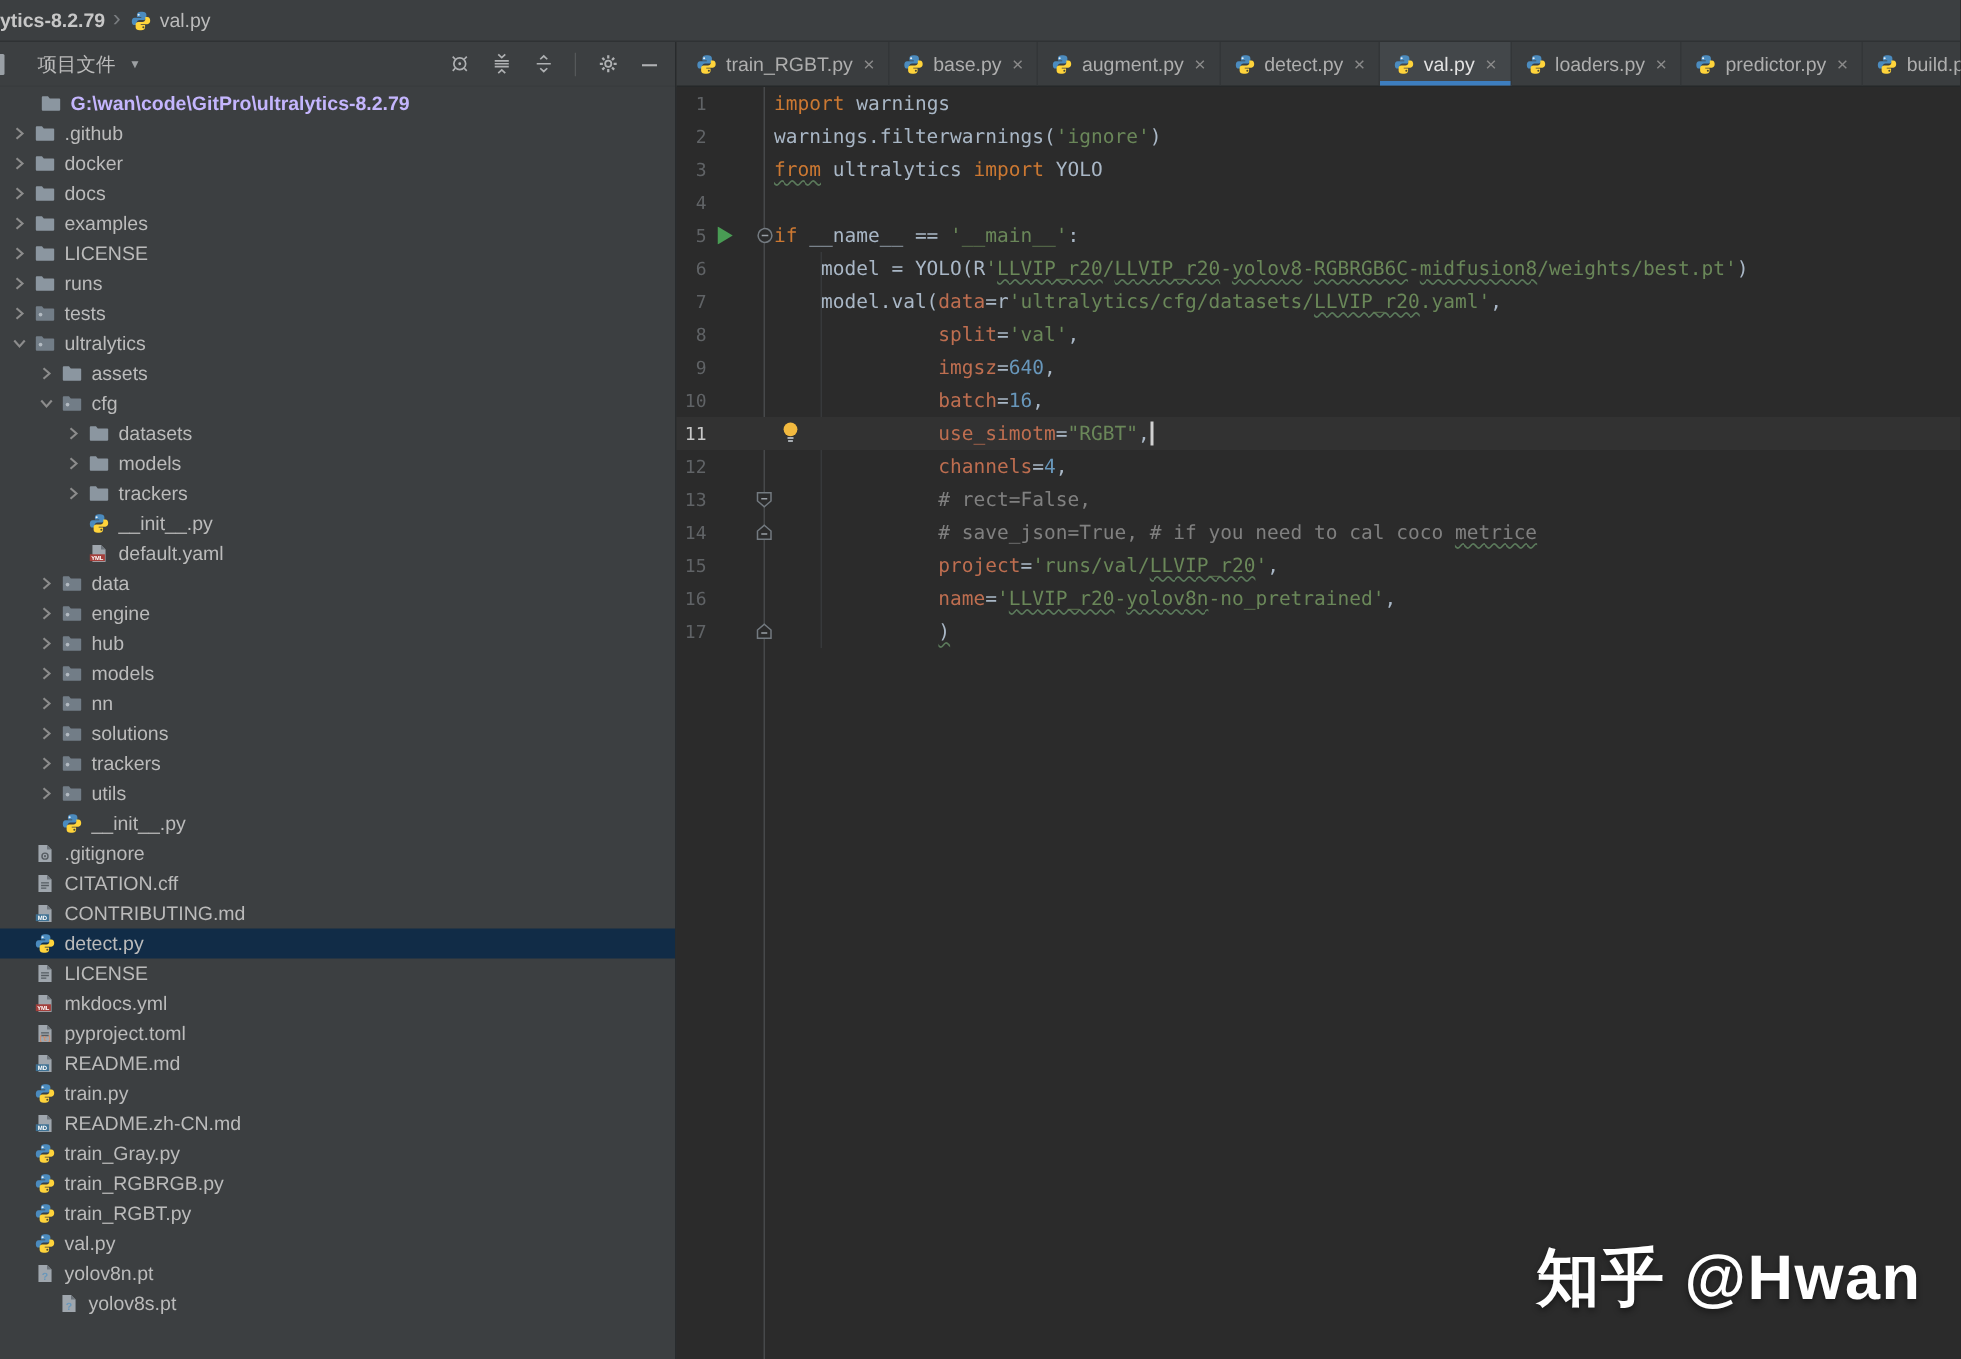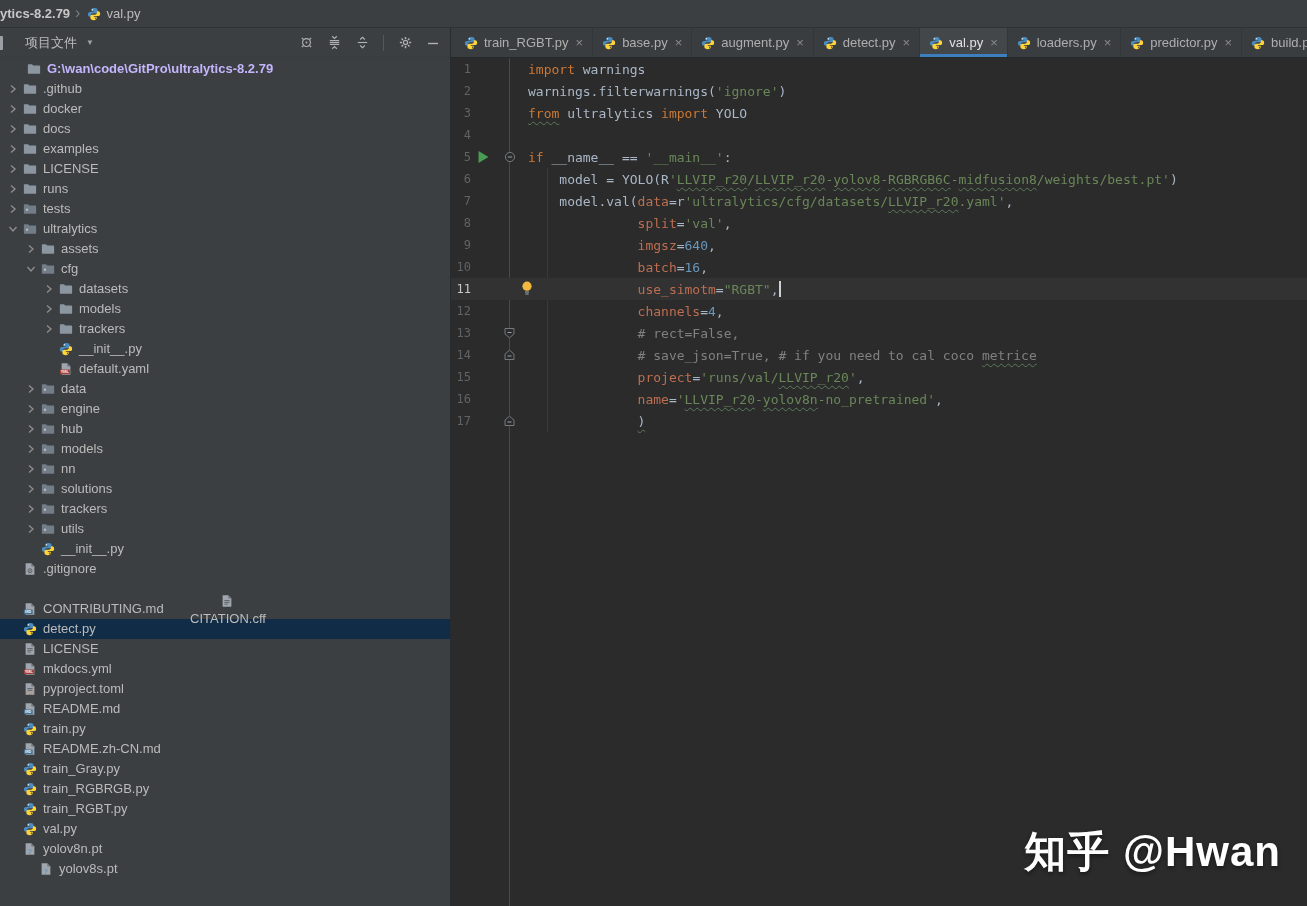--- a/index.html
+++ b/index.html
@@ -69,21 +69,21 @@
   .indent-guide { position:absolute; left:96px; top:110px; height:264px; width:1px; background:#37393b; }
 
   .code-lines { position:relative; z-index:2; }
   .cl { height:22px; display:flex; align-items:center; position:relative; }
   .cl.current { background:#323232; }
   .ln { width:20px; flex:none; text-align:right; color:#606366; font-size:12px; }
   .cl.current .ln { color:#c8c8c8; }
   .gi { width:24px; flex:none; display:flex; align-items:center; justify-content:center; }
   .fold { width:21px; flex:none; display:flex; align-items:center; justify-content:center; position:relative; z-index:3; }
   .fold svg { position:relative; left:4px; }
-  .ct { margin:12px; white-space:pre; font:inherit; color:#a9b7c6; }
+  .ct { margin:0; white-space:pre; font:inherit; color:#a9b7c6; }
 
   .kw    { color:#cc7832; }
   .pl    { color:#a9b7c6; }
   .str   { color:#6a8759; }
   .num   { color:#6897bb; }
   .com   { color:#808080; }
   .param { color:#be6e50; }
   .wavy {
     text-decoration-line:underline; text-decoration-style:wavy;
     text-decoration-color:#5b7a5b; text-decoration-thickness:1px;
@@ -503,21 +503,21 @@
             <span class="ticon">
               <svg width="14" height="14" viewBox="0 0 16 16">
                 <path fill="#9fa6ad" d="M3 1.5h6.5L13 5v9.5H3z"></path>
                 <path fill="#6d747b" d="M9.5 1.5L13 5H9.5z"></path>
                 <circle cx="8" cy="10" r="2.3" fill="none" stroke="#565c62" stroke-width="1.1"></circle>
                 <circle cx="8" cy="10" r=".8" fill="#565c62"></circle>
               </svg>
             </span>
             <span class="tlabel">.gitignore</span>
           </div>
-          <div class="tree-row" style="padding-left: 6px; flex-direction: column;">
+          <div class="tree-row" style="padding-left: 6px;">
             <span class="chev"></span>
             <span class="ticon">
               <svg width="14" height="14" viewBox="0 0 16 16">
                 <path fill="#9fa6ad" d="M3 1.5h6.5L13 5v9.5H3z"></path>
                 <path fill="#6d747b" d="M9.5 1.5L13 5H9.5z"></path>
                 <path stroke="#565c62" stroke-width="1" d="M5 7.5h6M5 9.5h6M5 11.5h4"></path>
               </svg>
             </span>
             <span class="tlabel">CITATION.cff</span>
           </div>

